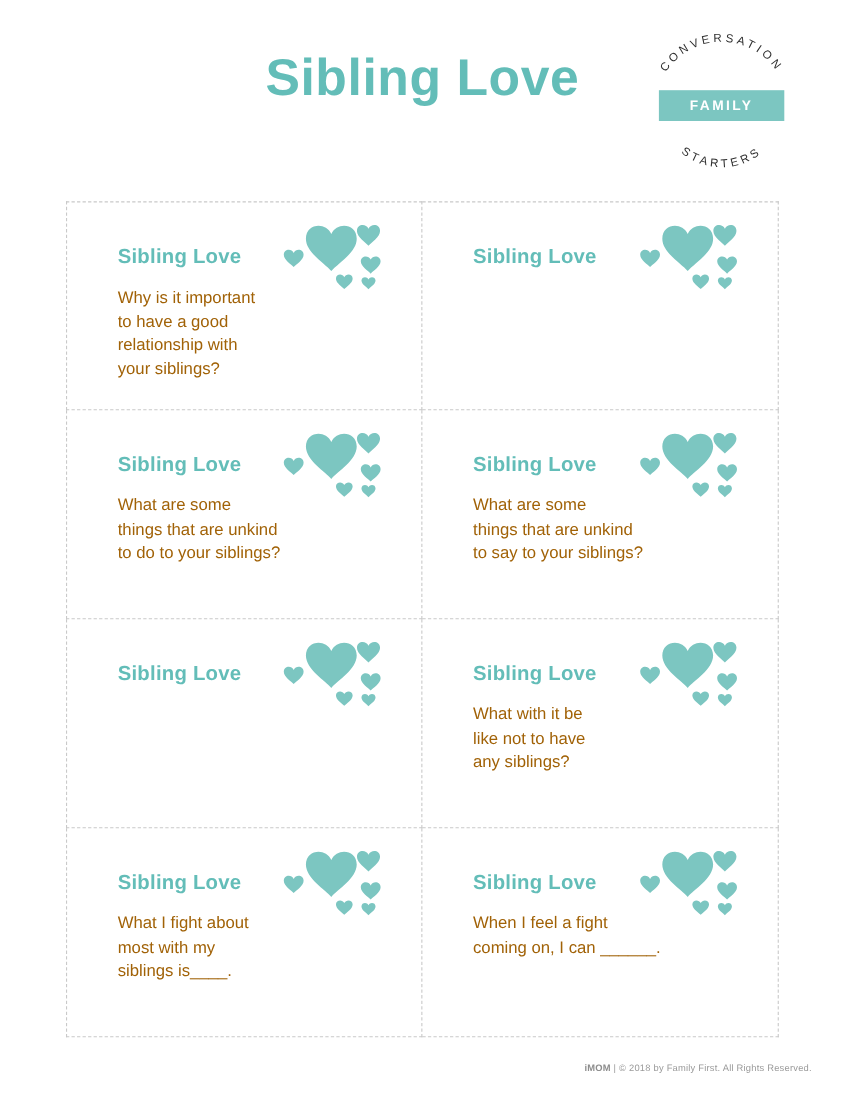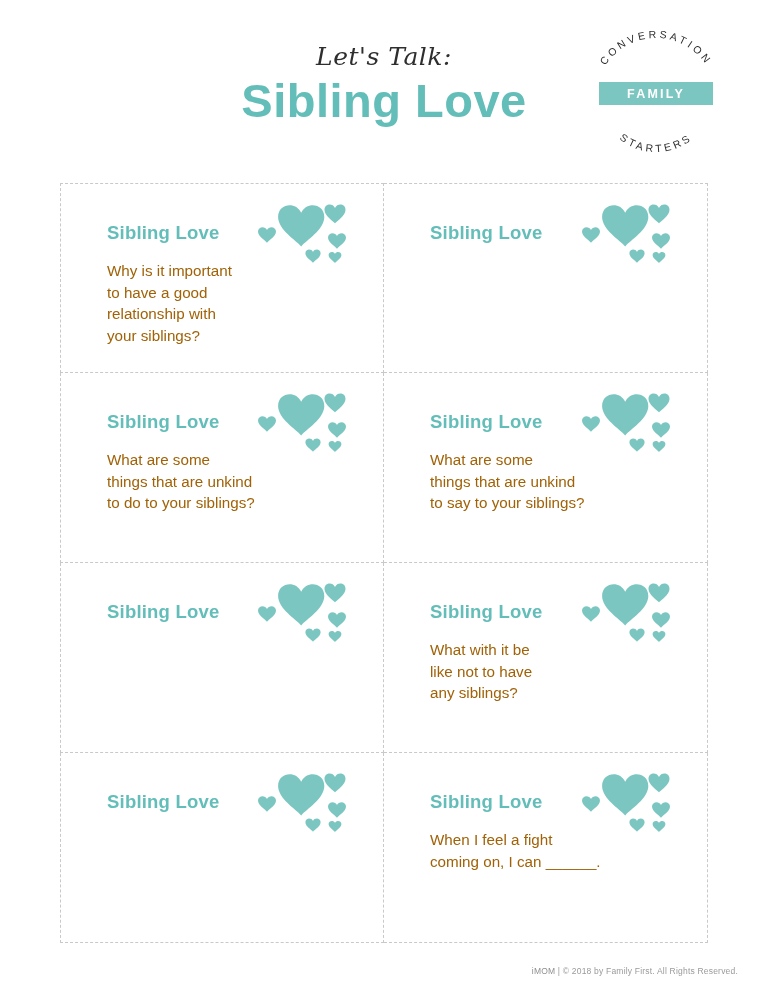--- a/index.html
+++ b/index.html
@@ -57,21 +57,21 @@
   .badge svg {
     position: absolute;
     left: 0;
     top: 0;
   }
   .badge-pill {
     position: absolute;
     left: 23px;
     top: 66px;
     width: 114px;
-    height: 23px;
+    height: 28px;
     background: #7cc6c1;
     display: flex;
     align-items: center;
     justify-content: center;
   }
   .badge-pill span {
     color: #ffffff;
     font-size: 12.5px;
     font-weight: bold;
     letter-spacing: 2.2px;
@@ -129,30 +129,29 @@
   .footer {
     position: absolute;
     right: 30px;
     bottom: 18px;
     font-size: 8.5px;
     color: #9a9a9a;
     letter-spacing: 0.2px;
   }
   .footer .brand {
     color: #8e8e8e;
-    font-weight: normal;
+    font-weight: bold;
   }
 </style>
 </head>
 <body>
 
 <div class="header">
 
   <div class="title-block">
-    <div class="lets-talk">Let's Talk:</div>
     <div class="main-title">Sibling Love</div>
   </div>
 
   <div class="badge">
     <svg width="160" height="145" viewBox="0 0 160 145">
       <defs>
         <path id="arcTop" d="M 20,82 A 60,60 0 0 1 140,82" fill="none"></path>
         <path id="arcBottom" d="M 22,78 A 58,58 0 0 0 138,78" fill="none"></path>
       </defs>
       <text font-family="Liberation Sans, sans-serif" font-size="10.5" letter-spacing="3.1" fill="#2e2e2e">
@@ -287,20 +286,23 @@
           <path d="M44 16c-5-11-22-9-22 4 0 12 17 22 22 28 5-6 22-16 22-28 0-13-17-15-22-4z" transform="translate(0,-2) scale(1.05)"></path>
           <path d="M84 10c-2.4-5.2-10.5-4.3-10.5 1.9 0 5.7 8.1 10.5 10.5 13.4 2.4-2.9 10.5-7.7 10.5-13.4 0-6.2-8.1-7.1-10.5-1.9z" transform="translate(-4,0)"></path>
           <path d="M14 36c-2-4.4-9-3.6-9 1.6 0 4.8 7 8.8 9 11.2 2-2.4 9-6.4 9-11.2 0-5.2-7-6-9-1.6z" transform="translate(-2,-4)"></path>
           <path d="M88 40c-2-4.4-9-3.6-9 1.6 0 4.8 7 8.8 9 11.2 2-2.4 9-6.4 9-11.2 0-5.2-7-6-9-1.6z" transform="translate(-6,-2)"></path>
           <path d="M56 58c-1.7-3.7-7.6-3-7.6 1.3 0 4 5.9 7.4 7.6 9.4 1.7-2 7.6-5.4 7.6-9.4 0-4.3-5.9-5-7.6-1.3z" transform="translate(2,-4)"></path>
           <path d="M80 62c-1.4-3.1-6.4-2.5-6.4 1.1 0 3.4 5 6.2 6.4 7.9 1.4-1.7 6.4-4.5 6.4-7.9 0-3.6-5-4.2-6.4-1.1z" transform="translate(0,-6)"></path>
         </g>
       </svg>
     </div>
     <div class="card-title">Sibling Love</div>
+    <div class="card-text">What I fight about
+most with my
+siblings is____.</div>
   </div>
 
   <div class="card">
     <div class="hearts">
       <svg width="110" height="92" viewBox="0 0 110 92">
         <g fill="#7cc6c1">
           <path d="M44 16c-5-11-22-9-22 4 0 12 17 22 22 28 5-6 22-16 22-28 0-13-17-15-22-4z" transform="translate(0,-2) scale(1.05)"></path>
           <path d="M84 10c-2.4-5.2-10.5-4.3-10.5 1.9 0 5.7 8.1 10.5 10.5 13.4 2.4-2.9 10.5-7.7 10.5-13.4 0-6.2-8.1-7.1-10.5-1.9z" transform="translate(-4,0)"></path>
           <path d="M14 36c-2-4.4-9-3.6-9 1.6 0 4.8 7 8.8 9 11.2 2-2.4 9-6.4 9-11.2 0-5.2-7-6-9-1.6z" transform="translate(-2,-4)"></path>
           <path d="M88 40c-2-4.4-9-3.6-9 1.6 0 4.8 7 8.8 9 11.2 2-2.4 9-6.4 9-11.2 0-5.2-7-6-9-1.6z" transform="translate(-6,-2)"></path>

